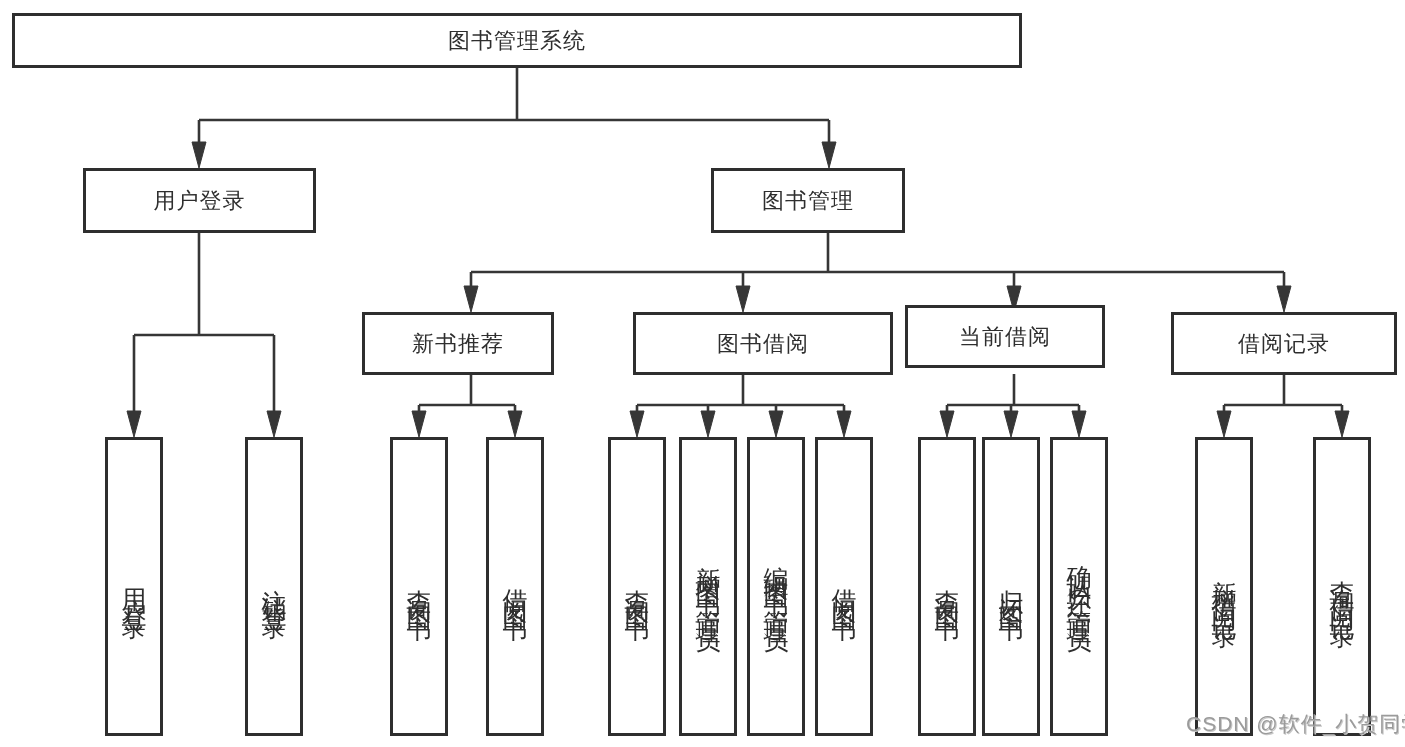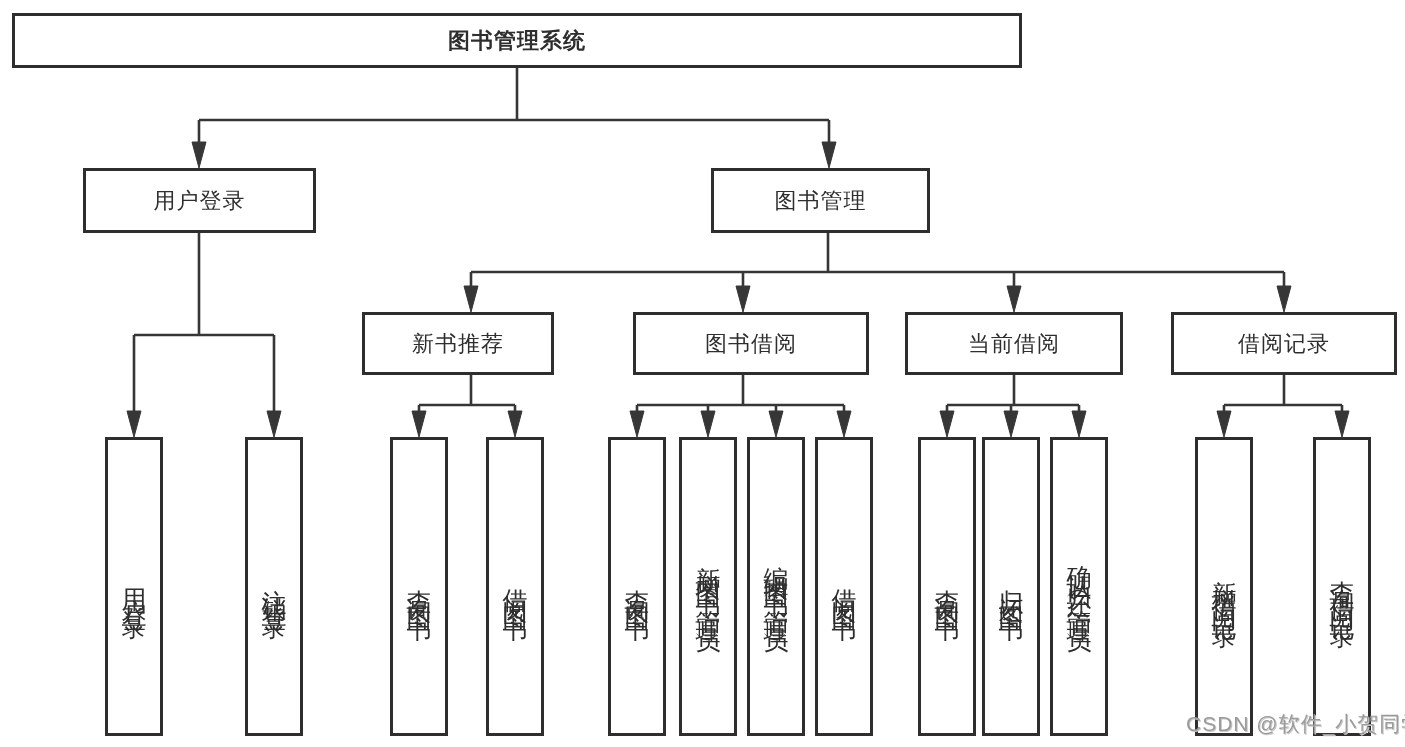--- a/index.html
+++ b/index.html
@@ -77,28 +77,28 @@
     <path class="line" d="M1014,374 V405 M947,405 H1079 M947,405 V412 M1011,405 V412 M1079,405 V412"></path>
     <path class="arrow" d="M947,437 L940,411 L954,411 Z"></path>
     <path class="arrow" d="M1011,437 L1004,411 L1018,411 Z"></path>
     <path class="arrow" d="M1079,437 L1072,411 L1086,411 Z"></path>
 
     <path class="line" d="M1284,374 V405 M1224,405 H1342 M1224,405 V412 M1342,405 V412"></path>
     <path class="arrow" d="M1224,437 L1217,411 L1231,411 Z"></path>
     <path class="arrow" d="M1342,437 L1335,411 L1349,411 Z"></path>
   </svg>
 
-  <div class="node h" style="left:12px;top:13px;width:1010px;height:55px;font-weight:bold;">图书管理系统</div>
+  <div class="node h" style="left:12px;top:13px;width:1010px;height:55px;">图书管理系统</div>
 
   <div class="node h" style="left:83px;top:168px;width:233px;height:65px;">用户登录</div>
-  <div class="node h" style="left:711px;top:168px;width:219px;height:65px;">图书管理</div>
+  <div class="node h" style="left:711px;top:168px;width:194px;height:65px;">图书管理</div>
 
   <div class="node h" style="left:362px;top:312px;width:192px;height:63px;">新书推荐</div>
-  <div class="node h" style="left:633px;top:312px;width:236px;height:63px;">图书借阅</div>
-  <div class="node h" style="left:905px;top:312px;width:218px;height:63px;">当前借阅</div>
+  <div class="node h" style="left:633px;top:312px;width:260px;height:63px;">图书借阅</div>
+  <div class="node h" style="left:905px;top:305px;width:200px;height:63px;">当前借阅</div>
   <div class="node h" style="left:1171px;top:312px;width:226px;height:63px;">借阅记录</div>
 
   <div class="node v" style="left:105px;">
     <span class="vtext">用户登录</span>
   </div>
   <div class="node v" style="left:245px;">
     <span class="vtext">注销登录</span>
   </div>
 
   <div class="node v" style="left:390px;">

